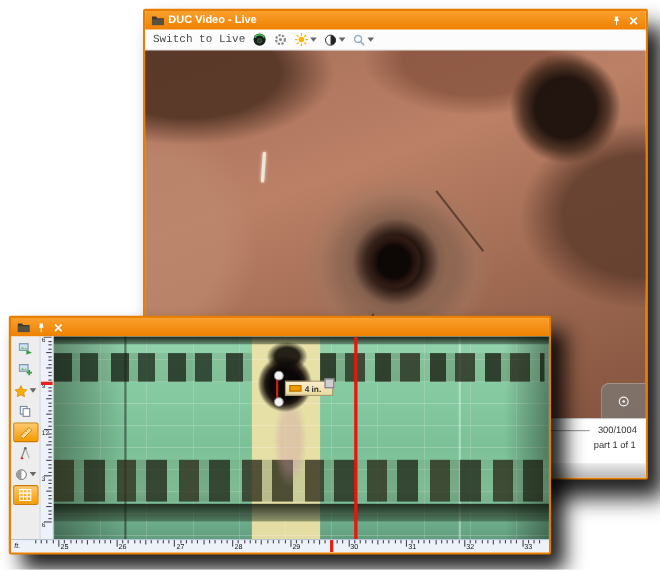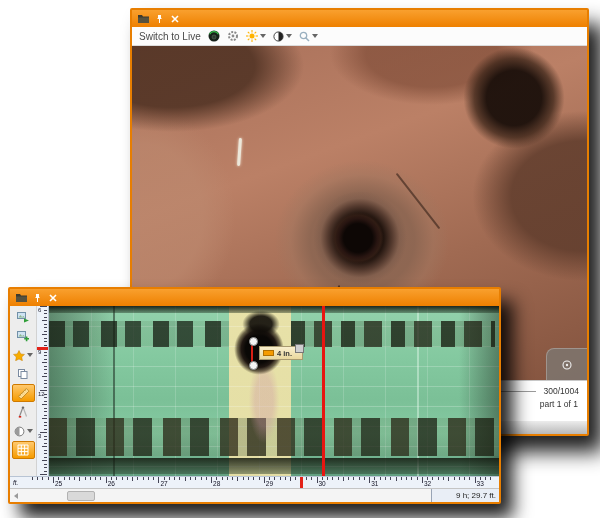--- a/index.html
+++ b/index.html
@@ -14,21 +14,21 @@
   .t-title{color:#fff;font-size:10px;font-weight:bold;flex:1;white-space:nowrap;line-height:17px;}
   .t-btn{width:12px;height:12px;display:flex;align-items:center;justify-content:center;cursor:default;}
   .caret{width:0;height:0;border-left:3px solid transparent;border-right:3px solid transparent;
          border-top:4px solid #666;margin-left:2px;display:inline-block;}
 
   
   .video-win{left:130px;top:8px;width:455px;height:424px;z-index:1;}
   .vtoolbar{flex:0 0 18px;background:#fcfcfc;border-bottom:1px solid #dcdcdc;
             display:flex;align-items:center;gap:7px;padding:0 7px;}
   .tb-text{font-size:10px;color:#4a4a4a;background:none;border:none;padding:0;cursor:default;
-           font-family:Liberation Sans, sans-serif;}
+           font-family:Liberation Mono, monospace;}
   .tb-ic{display:flex;align-items:center;}
   .video-area{flex:1;position:relative;overflow:hidden;
     background:
      radial-gradient(circle 26px at 226px 192px, #0d0705 0 55%, #281511 75%, rgba(60,35,25,.6) 88%, transparent 100%),
      radial-gradient(circle 52px at 228px 192px, rgba(25,14,9,.95) 0 45%, rgba(74,50,40,.85) 62%, rgba(122,90,74,.6) 76%, transparent 90%),
      radial-gradient(ellipse 95px 88px at 230px 195px, rgba(140,102,82,.9) 0 55%, rgba(160,118,95,.5) 75%, transparent 92%),
      radial-gradient(circle 55px at 382px 52px, rgba(26,15,10,.95) 0 50%, rgba(58,36,24,.75) 72%, transparent 92%),
      radial-gradient(ellipse 130px 100px at 451px 150px, rgba(95,60,44,.85) 0 55%, transparent 85%),
      radial-gradient(ellipse 150px 75px at 40px 20px, rgba(70,43,29,.8) 0 55%, transparent 88%),
      radial-gradient(ellipse 120px 60px at 300px 8px, rgba(120,70,50,.6) 0 55%, transparent 85%),
@@ -148,20 +148,21 @@
 <div class="page">
 
   <section class="win video-win">
     <header class="titlebar">
       <span class="t-btn">
         <svg width="11" height="9" viewBox="0 0 11 9">
             <path d="M0 1h4l1 1.5h6V9H0z" fill="#3e3a2e"></path>
             <path d="M0 3.5h11V9H0z" fill="#57523f"></path>
           </svg>
       </span>
+      <span class="t-title">DUC Video - Live</span>
       <span class="t-btn">
         <svg width="9" height="10" viewBox="0 0 9 10">
             <path d="M3 1h3v3l1 1H2l1-1z" fill="#fff"></path>
             <line x1="4.5" y1="5" x2="4.5" y2="9" stroke="#fff" stroke-width="1"></line>
           </svg>
       </span>
       <span class="t-btn">
         <svg width="8" height="8" viewBox="0 0 8 8">
             <path d="M1 1l6 6M7 1L1 7" stroke="#fff" stroke-width="1.6"></path>
           </svg>
@@ -487,22 +488,15 @@
             <div class="htick" style="left: 459.33px;"></div>
             <div class="htick major" style="left: 464.6px;"></div>
             <span class="hlabel" style="left: 466.6px;">33</span>
             <div class="htick" style="left: 469.87px;"></div>
             <div class="htick" style="left: 475.14px;"></div>
             <div class="htick" style="left: 480.41px;"></div>
             <div class="hcursor" style="left: 289.69px;"></div>
           </div>
       </div>
 
-      <div class="bottom-row">
-        <div class="scrollbar">
-          <span class="sb-arrow"></span>
-          <div class="sb-thumb"></div>
-        </div>
-        <div class="status-box">9 h; 29.7 ft.</div>
-      </div>
     </div>
   </section>
 </div>
 
 </body></html>

